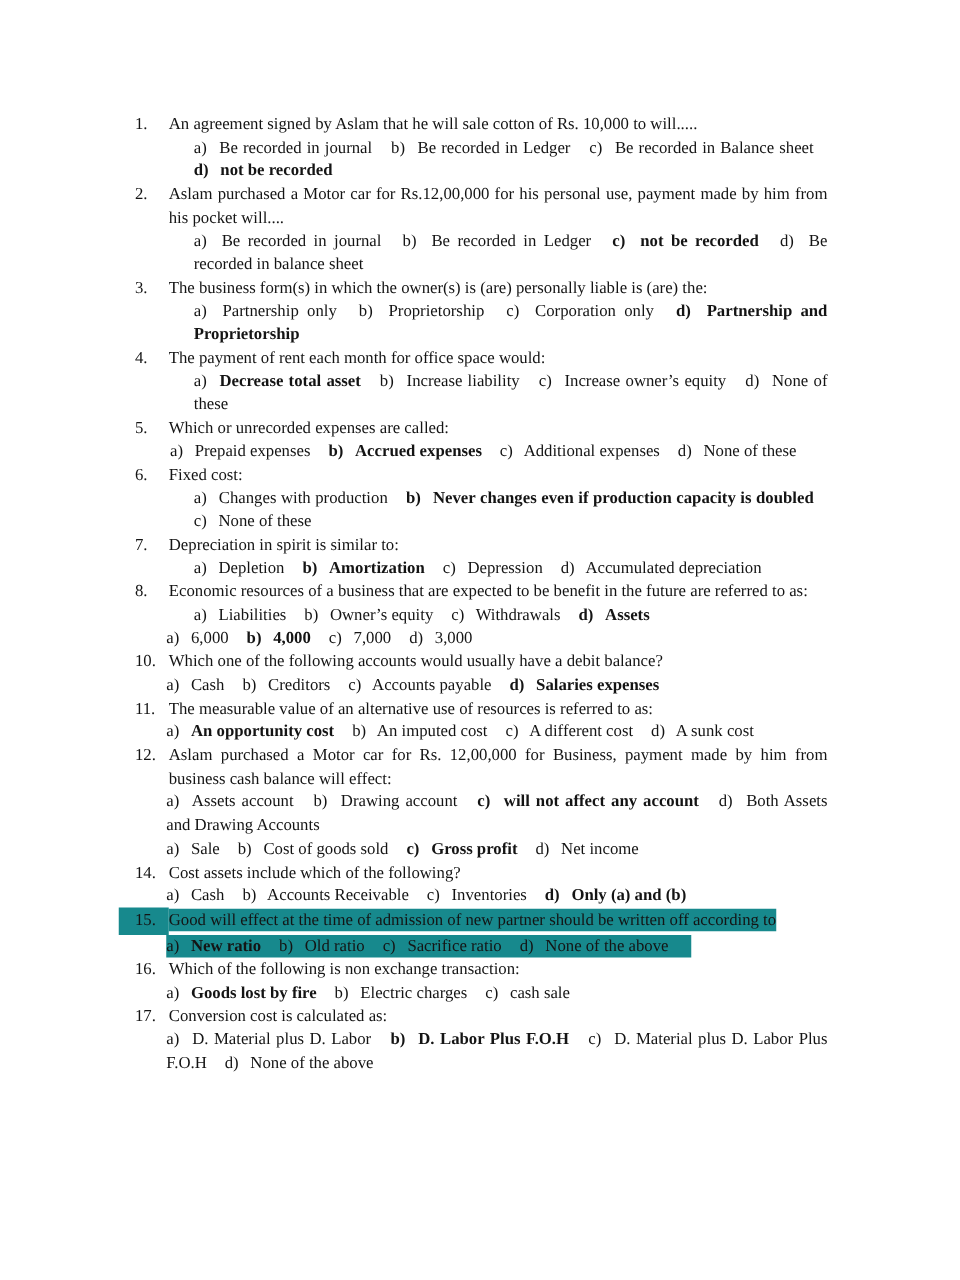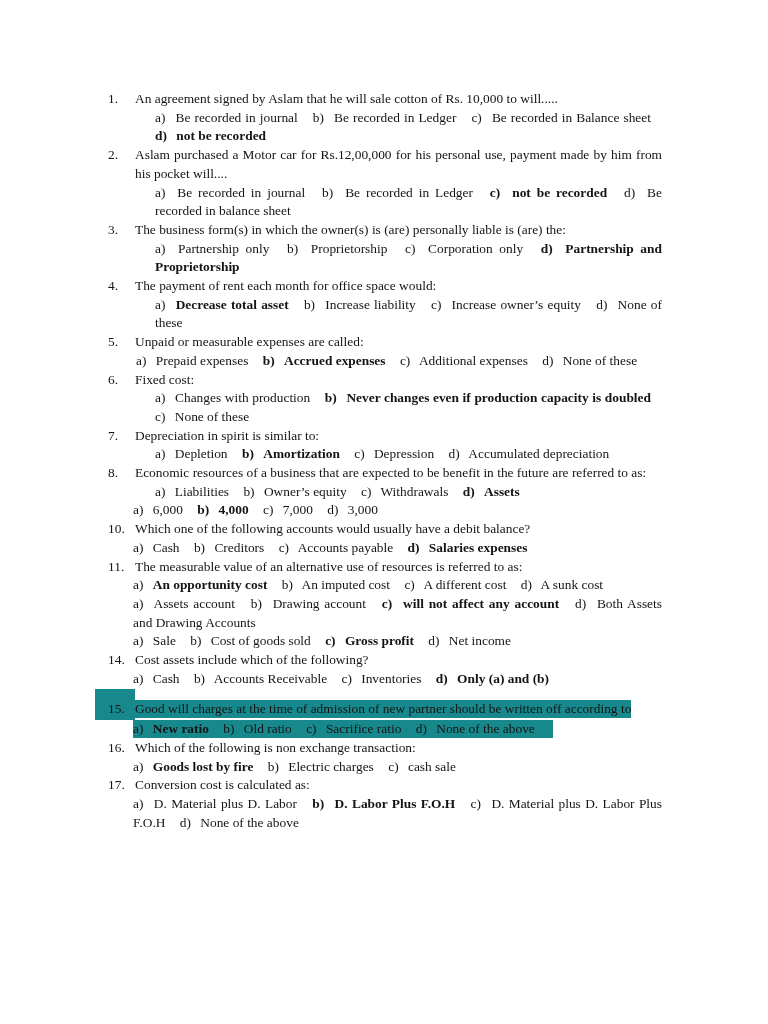--- a/index.html
+++ b/index.html
@@ -38,21 +38,21 @@
   .q-mid    .opts { padding-left: 28px; }
   .q-shallow .opts { padding-left: 25px; }
   .opt { padding-right: 11px; }
   .opt:last-child { padding-right: 15px; }
   .opt-label { padding-right: 6px; }
   .b { font-weight: bold; }
   
   .highlighted .q-num {
     background: var(--hl);
     width: 40px;
-    padding: 11px 0 2px 13px;
+    padding: 1px 0 2px 13px;
     margin-left: -13px;
   }
   .highlighted .q-text {
     background: var(--hl);
     padding: 1px 0 2px 0;
   }
   .highlighted .opts-inner {
     background: var(--hl);
     padding: 1px 3px 2px 0;
   }
@@ -72,21 +72,21 @@
       </div>
       <div class="question q-deep">
         <div class="q-line"><span class="q-num">3.</span><span class="q-text">The business form(s) in which the owner(s) is (are) personally liable is (are) the:</span></div>
         <div class="opts"><span class="opts-inner"><span class="opt"><span class="opt-label">a)</span> <span class="opt-text">Partnership only</span></span> <span class="opt"><span class="opt-label">b)</span> <span class="opt-text">Proprietorship</span></span> <span class="opt"><span class="opt-label">c)</span> <span class="opt-text">Corporation only</span></span> <span class="opt"><span class="opt-label b">d)</span> <span class="opt-text b">Partnership and Proprietorship</span></span></span></div>
       </div>
       <div class="question q-deep">
         <div class="q-line"><span class="q-num">4.</span><span class="q-text">The payment of rent each month for office space would:</span></div>
         <div class="opts"><span class="opts-inner"><span class="opt"><span class="opt-label">a)</span> <span class="opt-text b">Decrease total asset</span></span> <span class="opt"><span class="opt-label">b)</span> <span class="opt-text">Increase liability</span></span> <span class="opt"><span class="opt-label">c)</span> <span class="opt-text">Increase owner’s equity</span></span> <span class="opt"><span class="opt-label">d)</span> <span class="opt-text">None of these</span></span></span></div>
       </div>
       <div class="question q-mid">
-        <div class="q-line"><span class="q-num">5.</span><span class="q-text">Unpaid or measurable expenses are called:</span></div>
+        <div class="q-line"><span class="q-num">5.</span><span class="q-text">Which or unrecorded expenses are called:</span></div>
         <div class="opts"><span class="opts-inner"><span class="opt"><span class="opt-label">a)</span> <span class="opt-text">Prepaid expenses</span></span> <span class="opt"><span class="opt-label b">b)</span> <span class="opt-text b">Accrued expenses</span></span> <span class="opt"><span class="opt-label">c)</span> <span class="opt-text">Additional expenses</span></span> <span class="opt"><span class="opt-label">d)</span> <span class="opt-text">None of these</span></span></span></div>
       </div>
       <div class="question q-deep">
         <div class="q-line"><span class="q-num">6.</span><span class="q-text">Fixed cost:</span></div>
         <div class="opts"><span class="opts-inner"><span class="opt"><span class="opt-label">a)</span> <span class="opt-text">Changes with production</span></span> <span class="opt"><span class="opt-label b">b)</span> <span class="opt-text b">Never changes even if production capacity is doubled</span></span> <span class="opt"><span class="opt-label">c)</span> <span class="opt-text">None of these</span></span></span></div>
       </div>
       <div class="question q-deep">
         <div class="q-line"><span class="q-num">7.</span><span class="q-text">Depreciation in spirit is similar to:</span></div>
         <div class="opts"><span class="opts-inner"><span class="opt"><span class="opt-label">a)</span> <span class="opt-text">Depletion</span></span> <span class="opt"><span class="opt-label b">b)</span> <span class="opt-text b">Amortization</span></span> <span class="opt"><span class="opt-label">c)</span> <span class="opt-text">Depression</span></span> <span class="opt"><span class="opt-label">d)</span> <span class="opt-text">Accumulated depreciation</span></span></span></div>
       </div>
@@ -99,31 +99,32 @@
       </div>
       <div class="question q-shallow">
         <div class="q-line"><span class="q-num">10.</span><span class="q-text">Which one of the following accounts would usually have a debit balance?</span></div>
         <div class="opts"><span class="opts-inner"><span class="opt"><span class="opt-label">a)</span> <span class="opt-text">Cash</span></span> <span class="opt"><span class="opt-label">b)</span> <span class="opt-text">Creditors</span></span> <span class="opt"><span class="opt-label">c)</span> <span class="opt-text">Accounts payable</span></span> <span class="opt"><span class="opt-label b">d)</span> <span class="opt-text b">Salaries expenses</span></span></span></div>
       </div>
       <div class="question q-shallow">
         <div class="q-line"><span class="q-num">11.</span><span class="q-text">The measurable value of an alternative use of resources is referred to as:</span></div>
         <div class="opts"><span class="opts-inner"><span class="opt"><span class="opt-label">a)</span> <span class="opt-text b">An opportunity cost</span></span> <span class="opt"><span class="opt-label">b)</span> <span class="opt-text">An imputed cost</span></span> <span class="opt"><span class="opt-label">c)</span> <span class="opt-text">A different cost</span></span> <span class="opt"><span class="opt-label">d)</span> <span class="opt-text">A sunk cost</span></span></span></div>
       </div>
       <div class="question q-shallow">
+        <div class="q-line"><span class="q-num">12.</span><span class="q-text">Aslam purchased a Motor car for Rs. 12,00,000 for Business, payment made by him from business cash balance will effect:</span></div>
         <div class="opts"><span class="opts-inner"><span class="opt"><span class="opt-label">a)</span> <span class="opt-text">Assets account</span></span> <span class="opt"><span class="opt-label">b)</span> <span class="opt-text">Drawing account</span></span> <span class="opt"><span class="opt-label b">c)</span> <span class="opt-text b">will not affect any account</span></span> <span class="opt"><span class="opt-label">d)</span> <span class="opt-text">Both Assets and Drawing Accounts</span></span></span></div>
       </div>
       <div class="question q-shallow">
         <div class="opts"><span class="opts-inner"><span class="opt"><span class="opt-label">a)</span> <span class="opt-text">Sale</span></span> <span class="opt"><span class="opt-label">b)</span> <span class="opt-text">Cost of goods sold</span></span> <span class="opt"><span class="opt-label b">c)</span> <span class="opt-text b">Gross profit</span></span> <span class="opt"><span class="opt-label">d)</span> <span class="opt-text">Net income</span></span></span></div>
       </div>
       <div class="question q-shallow">
         <div class="q-line"><span class="q-num">14.</span><span class="q-text">Cost assets include which of the following?</span></div>
         <div class="opts"><span class="opts-inner"><span class="opt"><span class="opt-label">a)</span> <span class="opt-text">Cash</span></span> <span class="opt"><span class="opt-label">b)</span> <span class="opt-text">Accounts Receivable</span></span> <span class="opt"><span class="opt-label">c)</span> <span class="opt-text">Inventories</span></span> <span class="opt"><span class="opt-label b">d)</span> <span class="opt-text b">Only (a) and (b)</span></span></span></div>
       </div>
       <div class="question q-shallow highlighted">
-        <div class="q-line"><span class="q-num">15.</span><span class="q-text">Good will charges at the time of admission of new partner should be written off according to</span></div>
+        <div class="q-line"><span class="q-num">15.</span><span class="q-text">Good will effect at the time of admission of new partner should be written off according to</span></div>
         <div class="opts"><span class="opts-inner"><span class="opt"><span class="opt-label">a)</span> <span class="opt-text b">New ratio</span></span> <span class="opt"><span class="opt-label">b)</span> <span class="opt-text">Old ratio</span></span> <span class="opt"><span class="opt-label">c)</span> <span class="opt-text">Sacrifice ratio</span></span> <span class="opt"><span class="opt-label">d)</span> <span class="opt-text">None of the above</span></span></span></div>
       </div>
       <div class="question q-shallow">
         <div class="q-line"><span class="q-num">16.</span><span class="q-text">Which of the following is non exchange transaction:</span></div>
         <div class="opts"><span class="opts-inner"><span class="opt"><span class="opt-label">a)</span> <span class="opt-text b">Goods lost by fire</span></span> <span class="opt"><span class="opt-label">b)</span> <span class="opt-text">Electric charges</span></span> <span class="opt"><span class="opt-label">c)</span> <span class="opt-text">cash sale</span></span></span></div>
       </div>
       <div class="question q-shallow">
         <div class="q-line"><span class="q-num">17.</span><span class="q-text">Conversion cost is calculated as:</span></div>
         <div class="opts"><span class="opts-inner"><span class="opt"><span class="opt-label">a)</span> <span class="opt-text">D. Material plus D. Labor</span></span> <span class="opt"><span class="opt-label b">b)</span> <span class="opt-text b">D. Labor Plus F.O.H</span></span> <span class="opt"><span class="opt-label">c)</span> <span class="opt-text">D. Material plus D. Labor Plus F.O.H</span></span> <span class="opt"><span class="opt-label">d)</span> <span class="opt-text">None of the above</span></span></span></div>
       </div>

